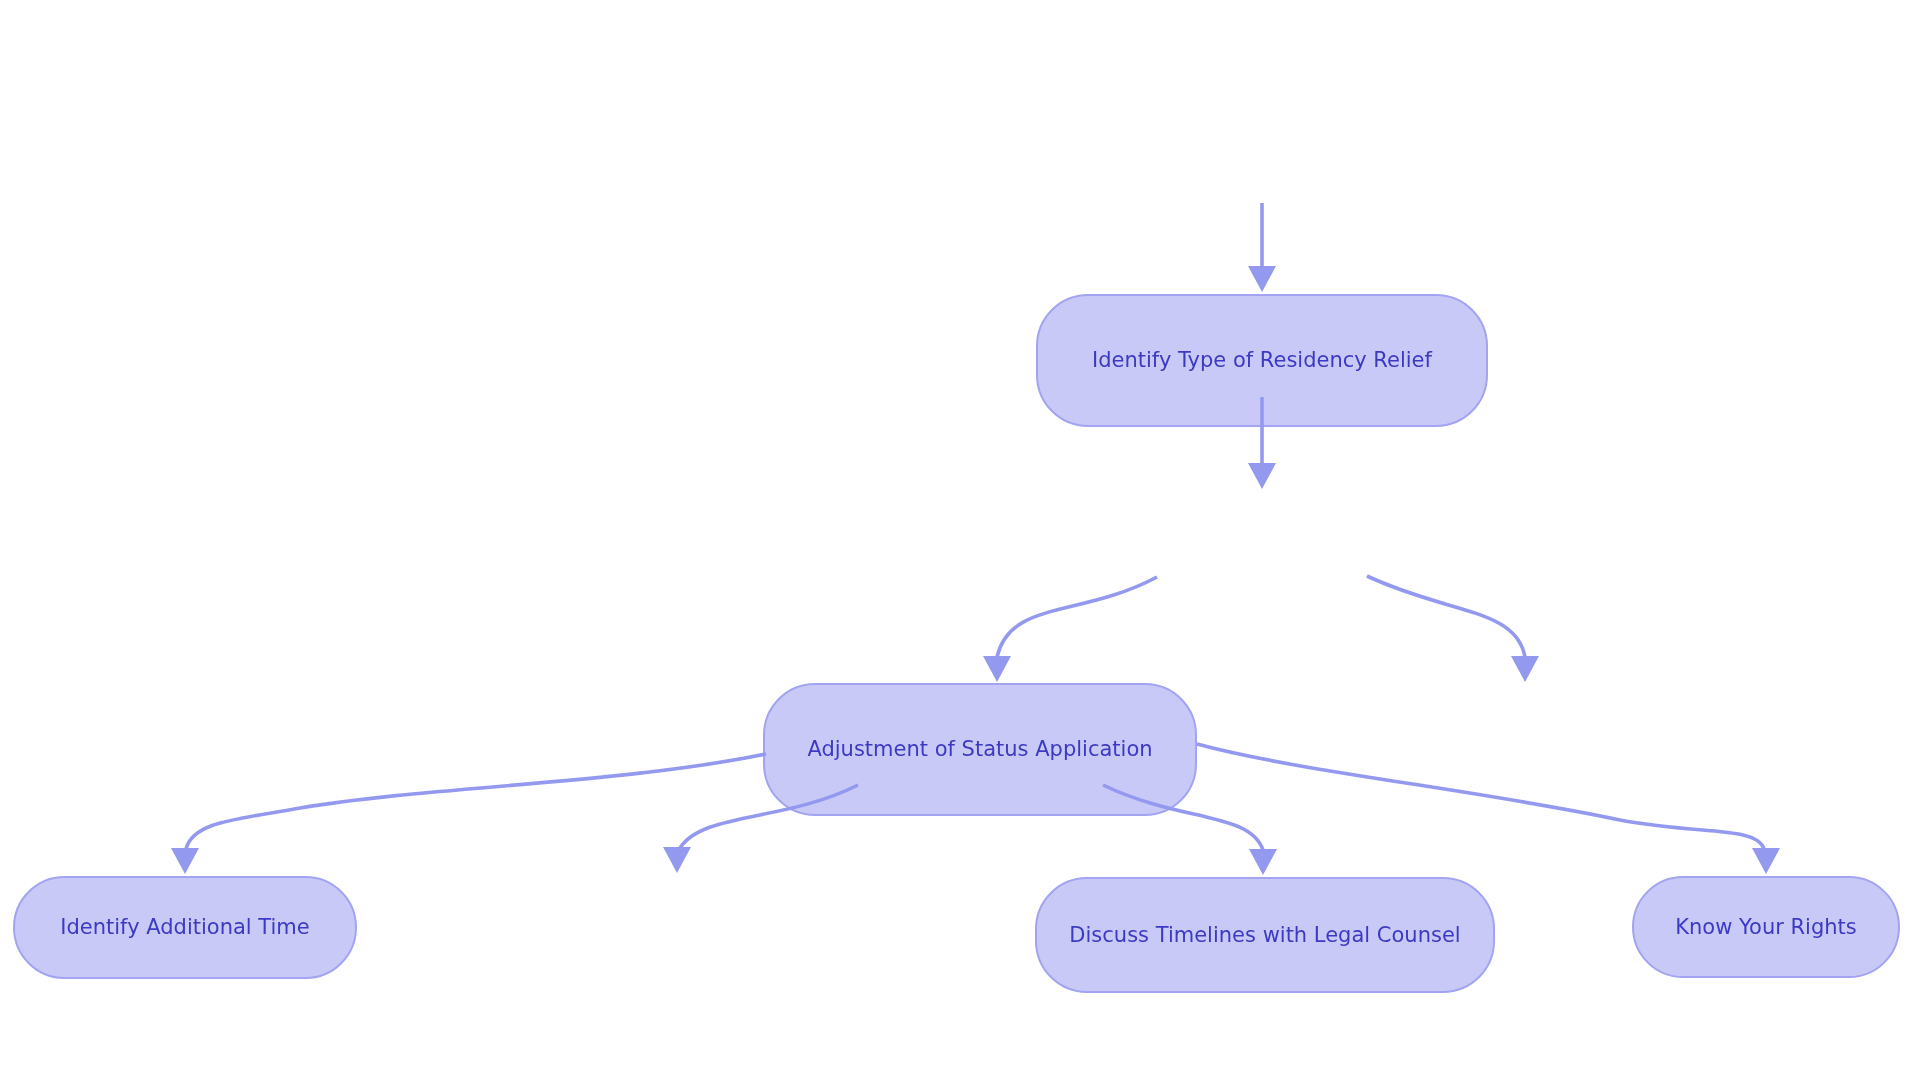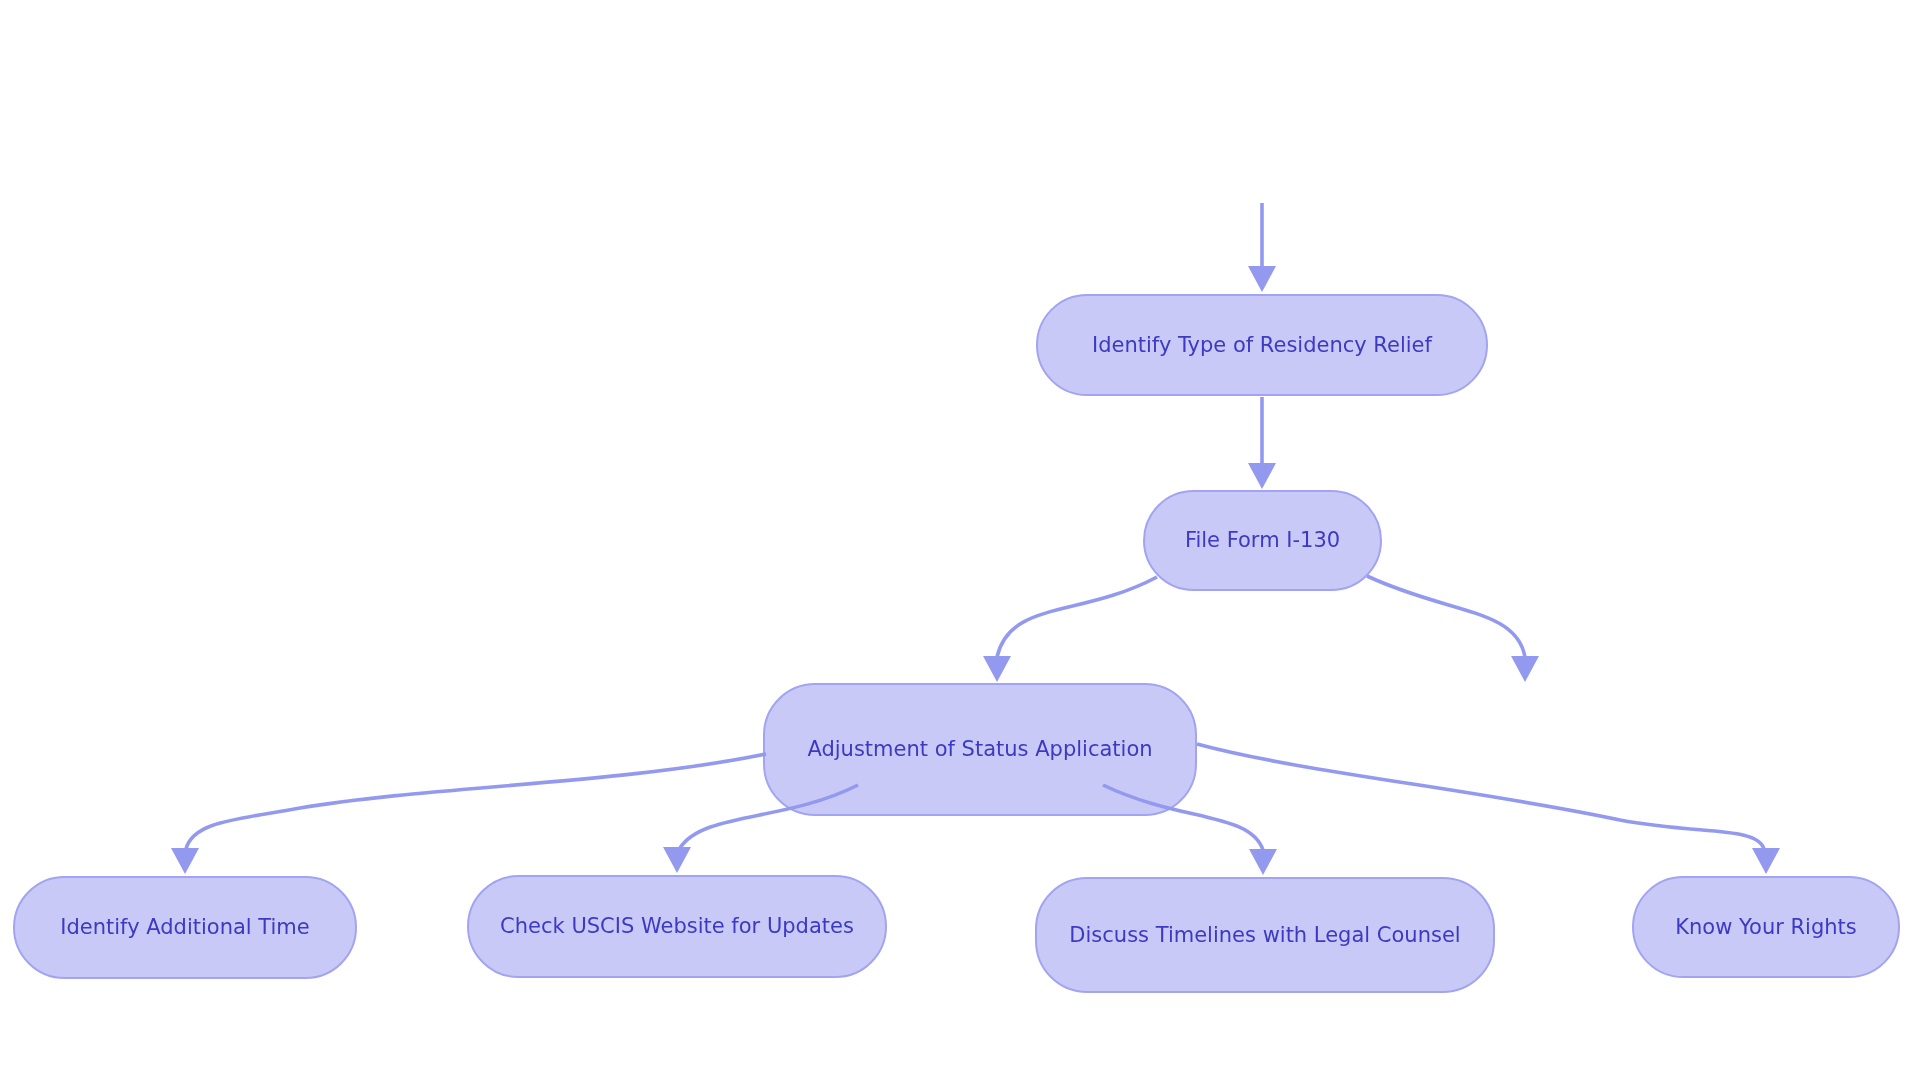--- a/index.html
+++ b/index.html
@@ -51,40 +51,34 @@
     fill:var(--edge);
     stroke:none;
   }
 </style>
 </head>
 <body>
 
 <div class="canvas">
 
 
-  <div class="node" style="left:1036px;top:294px;width:452px;height:102px;">
+  <div class="node" style="left:1036px;top:294px;width:452px;height:133px;">
     <span class="label">Identify Type of Residency Relief</span>
   </div>
 
-  <div class="node" style="left:1143px;top:490px;width:239px;height:101px;">
-    <span class="label">File Form I-130</span>
-  </div>
 
   <div class="node" style="left:763px;top:683px;width:434px;height:133px;">
     <span class="label">Adjustment of Status Application</span>
   </div>
 
 
   <div class="node" style="left:13px;top:876px;width:344px;height:103px;">
     <span class="label">Identify Additional Time</span>
   </div>
 
-  <div class="node" style="left:467px;top:875px;width:420px;height:103px;">
-    <span class="label">Check USCIS Website for Updates</span>
-  </div>
 
   <div class="node" style="left:1035px;top:877px;width:460px;height:116px;">
     <span class="label">Discuss Timelines with Legal Counsel</span>
   </div>
 
   <div class="node" style="left:1632px;top:876px;width:268px;height:102px;">
     <span class="label">Know Your Rights</span>
   </div>
 
   <svg class="edge-layer" viewBox="0 0 1920 1083">

